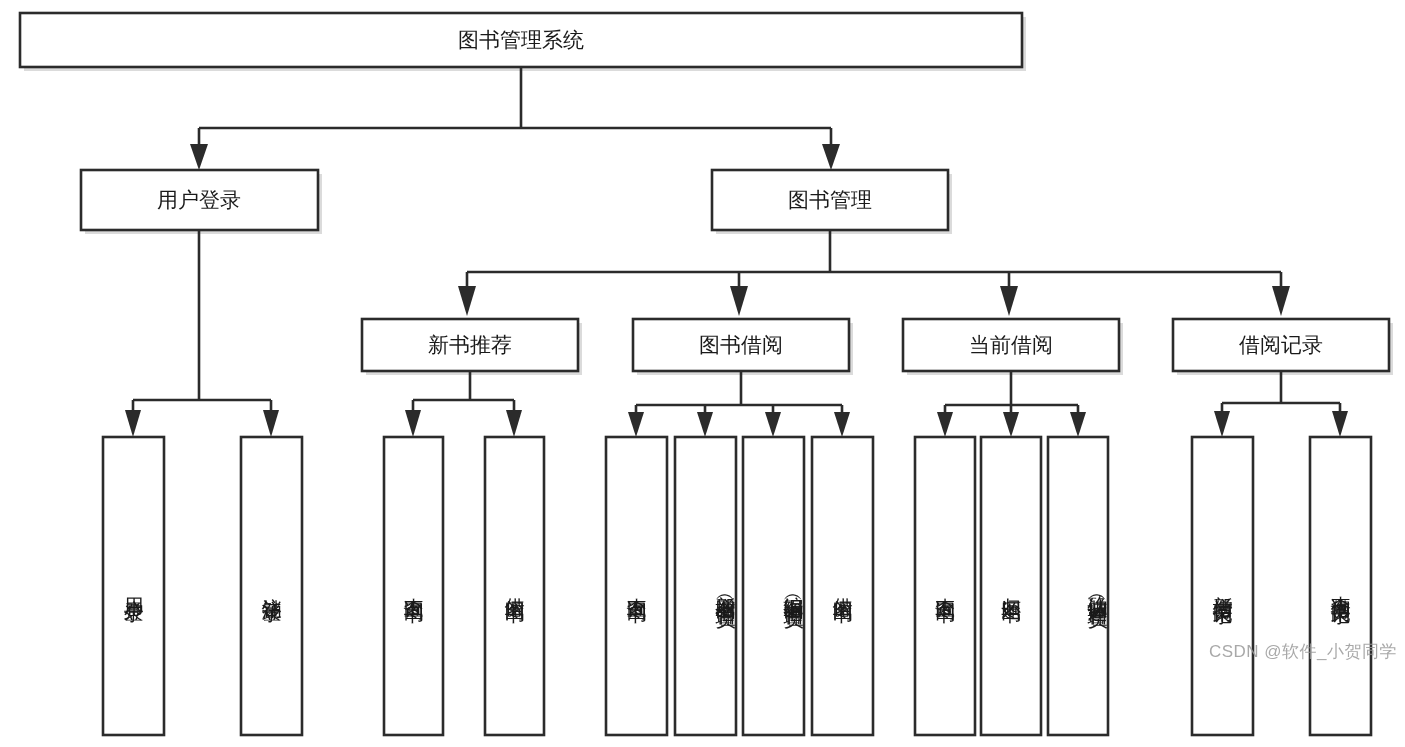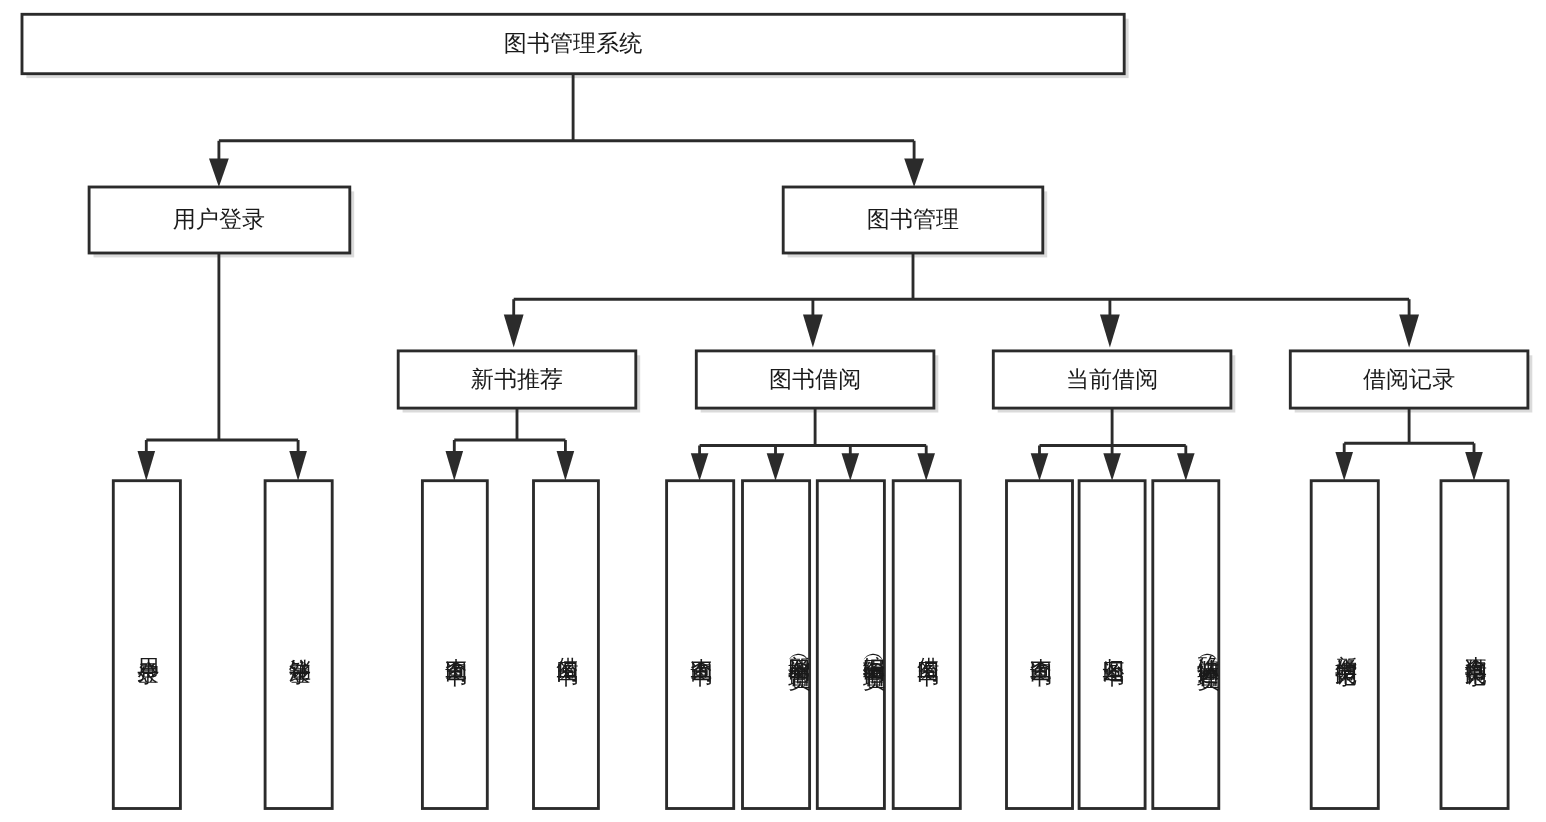--- a/index.html
+++ b/index.html
@@ -234,14 +234,15 @@
   <div class="node-label-v" style="left:743px; top:437px; width:61px; height:298px; align-items:flex-start; padding-top:6px; box-sizing:border-box;">编辑图书（管理员）</div>
   <div class="node-label-v" style="left:812px; top:437px; width:61px; height:298px;">借阅图书</div>
 
   <div class="node-label-v" style="left:915px; top:437px; width:60px; height:298px;">查询图书</div>
   <div class="node-label-v" style="left:981px; top:437px; width:60px; height:298px;">归还图书</div>
   <div class="node-label-v" style="left:1048px; top:437px; width:60px; height:298px; align-items:flex-start; padding-top:6px; box-sizing:border-box;">确认归还（管理员）</div>
 
   <div class="node-label-v" style="left:1192px; top:437px; width:61px; height:298px;">新增借阅记录</div>
   <div class="node-label-v" style="left:1310px; top:437px; width:61px; height:298px;">查询借阅记录</div>
 
+  <div class="watermark">CSDN @软件_小贺同学</div>
 
 </div>
 
 </body></html>

